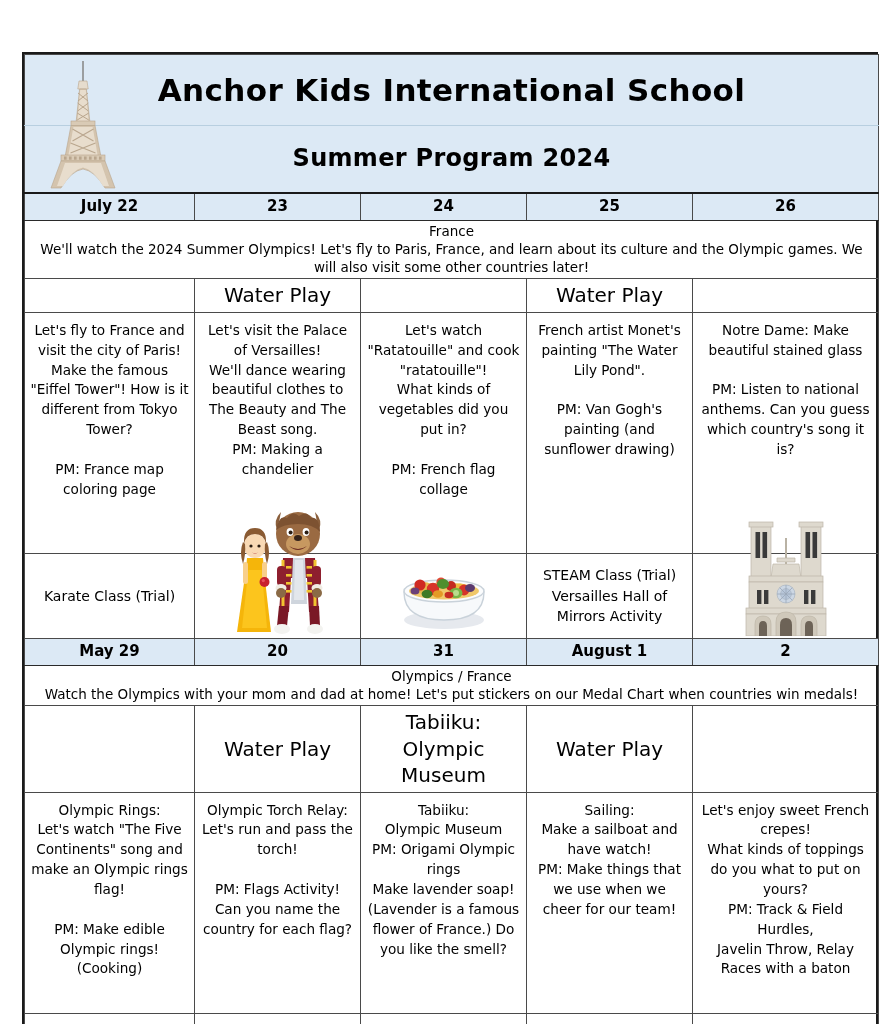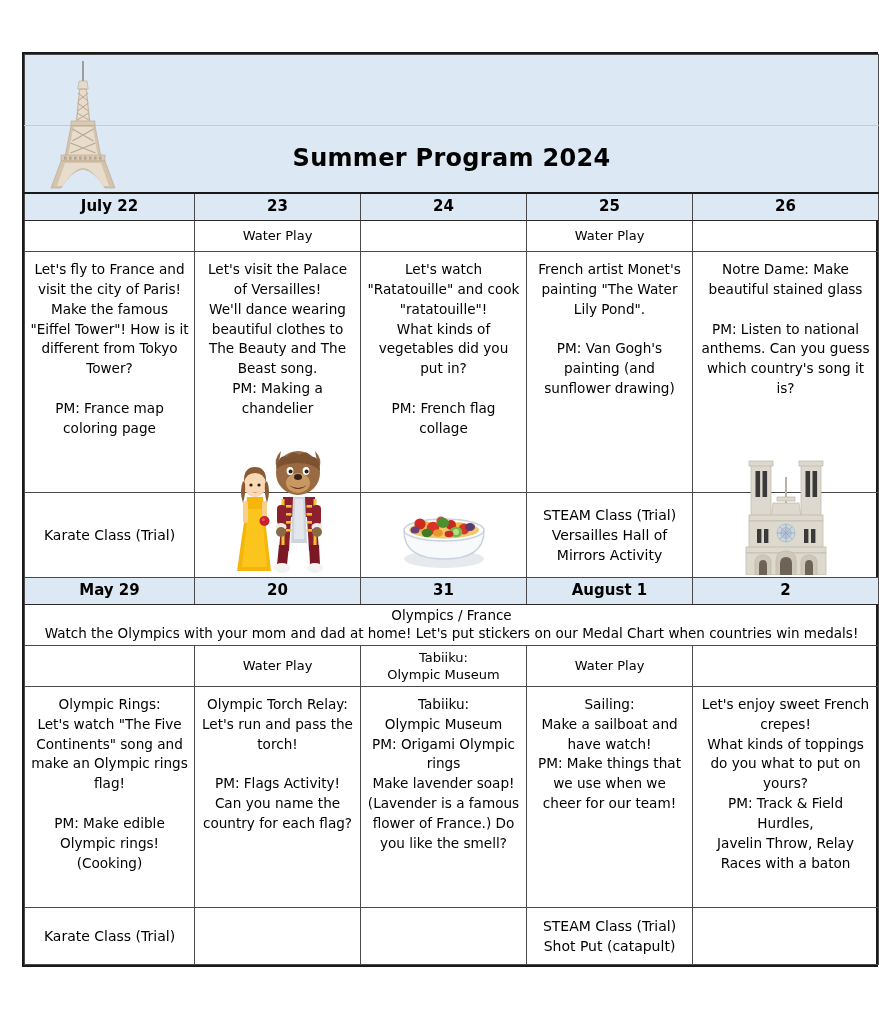--- a/index.html
+++ b/index.html
@@ -101,21 +101,21 @@
     padding: 4px 10px 6px 10px;
     font-size: 14.5px;
     line-height: 1.42;
   }
   .theme-title { display: block; }
   .theme-desc { display: block; }
 
   
   tr.special-row td {
     height: 24px;
-    font-size: 13px;
+    font-size: 20px;
     padding: 3px 18px;
   }
 
   
   tr.activity-row td {
     vertical-align: top;
     padding: 8px 5px 4px 5px;
     height: 228px;
     font-size: 13.6px;
     line-height: 1.46;
@@ -184,37 +184,44 @@
                   <rect x="49" y="97.5" width="2.6" height="3.2"></rect>
                     <rect x="54" y="97.5" width="2.6" height="3.2"></rect>
                   <rect x="59" y="97.5" width="2.6" height="3.2"></rect>
                     <rect x="64" y="97.5" width="2.6" height="3.2"></rect>
                 </g>
                 <path d="M26 102 L70 102 L80 129 L70 129 Q60 112 48 110 Q36 112 26 129 L16 129 Z" fill="#d4c4ae"></path>
                 <path d="M30 104 L66 104 L74 127 L68 127 Q58 110 48 108.4 Q38 110 28 127 L22 127 Z" fill="#e8ddcd" stroke="none"></path>
               </g>
             </svg>
           </span>
+          <span class="title-text">Anchor Kids International School</span>
         </td>
       </tr>
 
       <tr>
         <td colspan="5" class="subtitle-cell">
           <span class="subtitle-text">Summer Program 2024</span>
         </td>
       </tr>
 
       <tr class="date-row">
         <td>July 22</td>
         <td>23</td>
         <td>24</td>
         <td>25</td>
         <td>26</td>
       </tr>
 
+      <tr>
+        <td colspan="5" class="theme-cell">
+          <span class="theme-title">France</span>
+          <span class="theme-desc">We'll watch the 2024 Summer Olympics! Let's fly to Paris, France, and learn about its culture and the Olympic games. We will also visit some other countries later!</span>
+        </td>
+      </tr>
 
       <tr class="special-row">
         <td></td>
         <td>Water Play</td>
         <td></td>
         <td>Water Play</td>
         <td></td>
       </tr>
 
       <tr class="activity-row">

